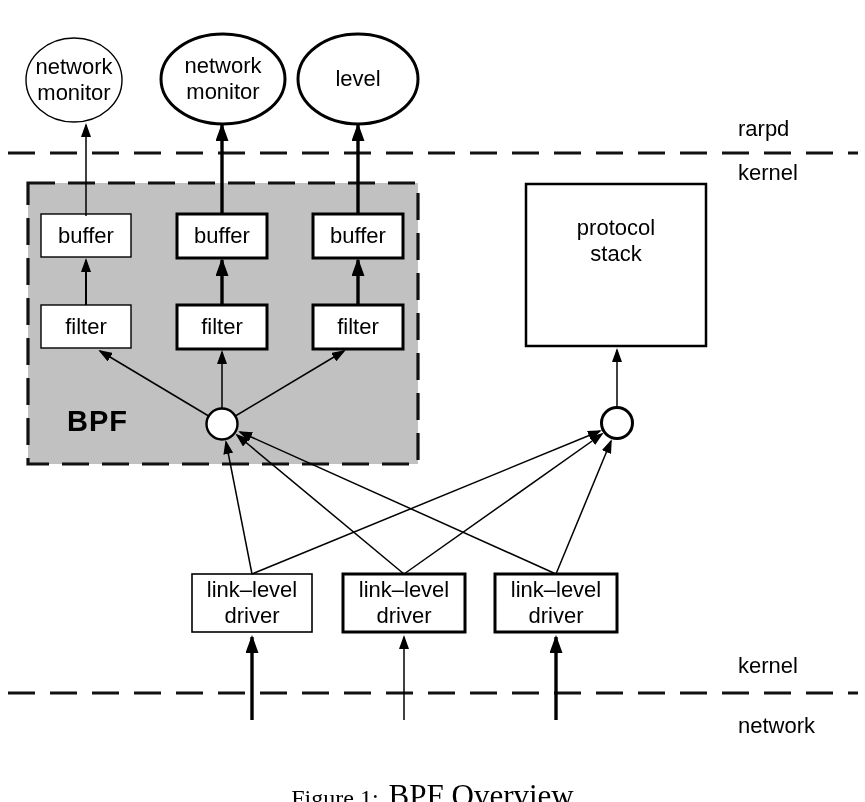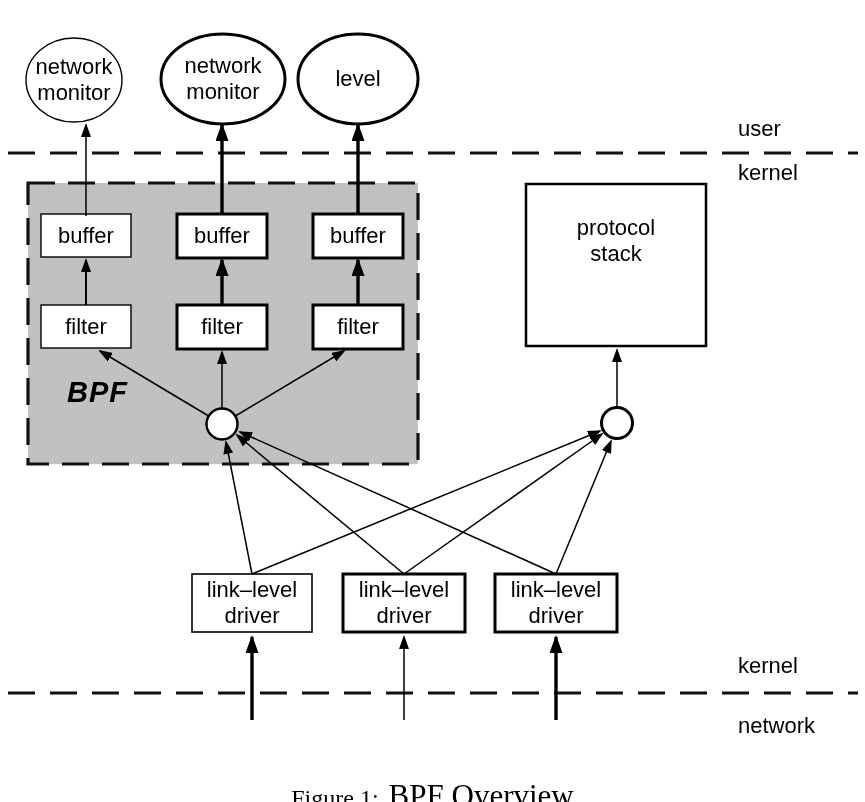--- a/index.html
+++ b/index.html
@@ -120,33 +120,33 @@
     <circle class="shape" cx="222" cy="396" r="15.5" stroke-width="2.4"></circle>
     <circle class="shape" cx="617" cy="395" r="15.5" stroke-width="3"></circle>
   </svg>
 
   <div class="lbl" style="left:26px;top:10px;width:96px;height:84px;">network
 monitor</div>
   <div class="lbl" style="left:161px;top:6px;width:124px;height:90px;">network
 monitor</div>
   <div class="lbl" style="left:298px;top:6px;width:120px;height:90px;">level</div>
 
-  <div class="layer-lbl" style="left:738px;top:89px;">user</div>
+  <div class="layer-lbl" style="left:738px;top:89px;">rarpd</div>
   <div class="layer-lbl" style="left:738px;top:133px;">kernel</div>
   <div class="layer-lbl" style="left:738px;top:626px;">kernel</div>
   <div class="layer-lbl" style="left:738px;top:686px;">network</div>
 
   <div class="lbl" style="left:41px;top:186px;width:90px;height:43px;">buffer</div>
   <div class="lbl" style="left:177px;top:186px;width:90px;height:44px;">buffer</div>
   <div class="lbl" style="left:313px;top:186px;width:90px;height:44px;">buffer</div>
   <div class="lbl" style="left:41px;top:277px;width:90px;height:43px;">filter</div>
   <div class="lbl" style="left:177px;top:277px;width:90px;height:44px;">filter</div>
   <div class="lbl" style="left:313px;top:277px;width:90px;height:44px;">filter</div>
 
-  <div class="bpf-lbl" style="left:67px;top:350px;font-style:italic;">BPF</div>
+  <div class="bpf-lbl" style="left:67px;top:379px;">BPF</div>
 
   <div class="lbl" style="left:526px;top:156px;width:180px;height:114px;">protocol
 stack</div>
 
   <div class="lbl" style="left:192px;top:546px;width:120px;height:58px;">link–level
 driver</div>
   <div class="lbl" style="left:343px;top:546px;width:122px;height:58px;">link–level
 driver</div>
   <div class="lbl" style="left:495px;top:546px;width:122px;height:58px;">link–level
 driver</div>

